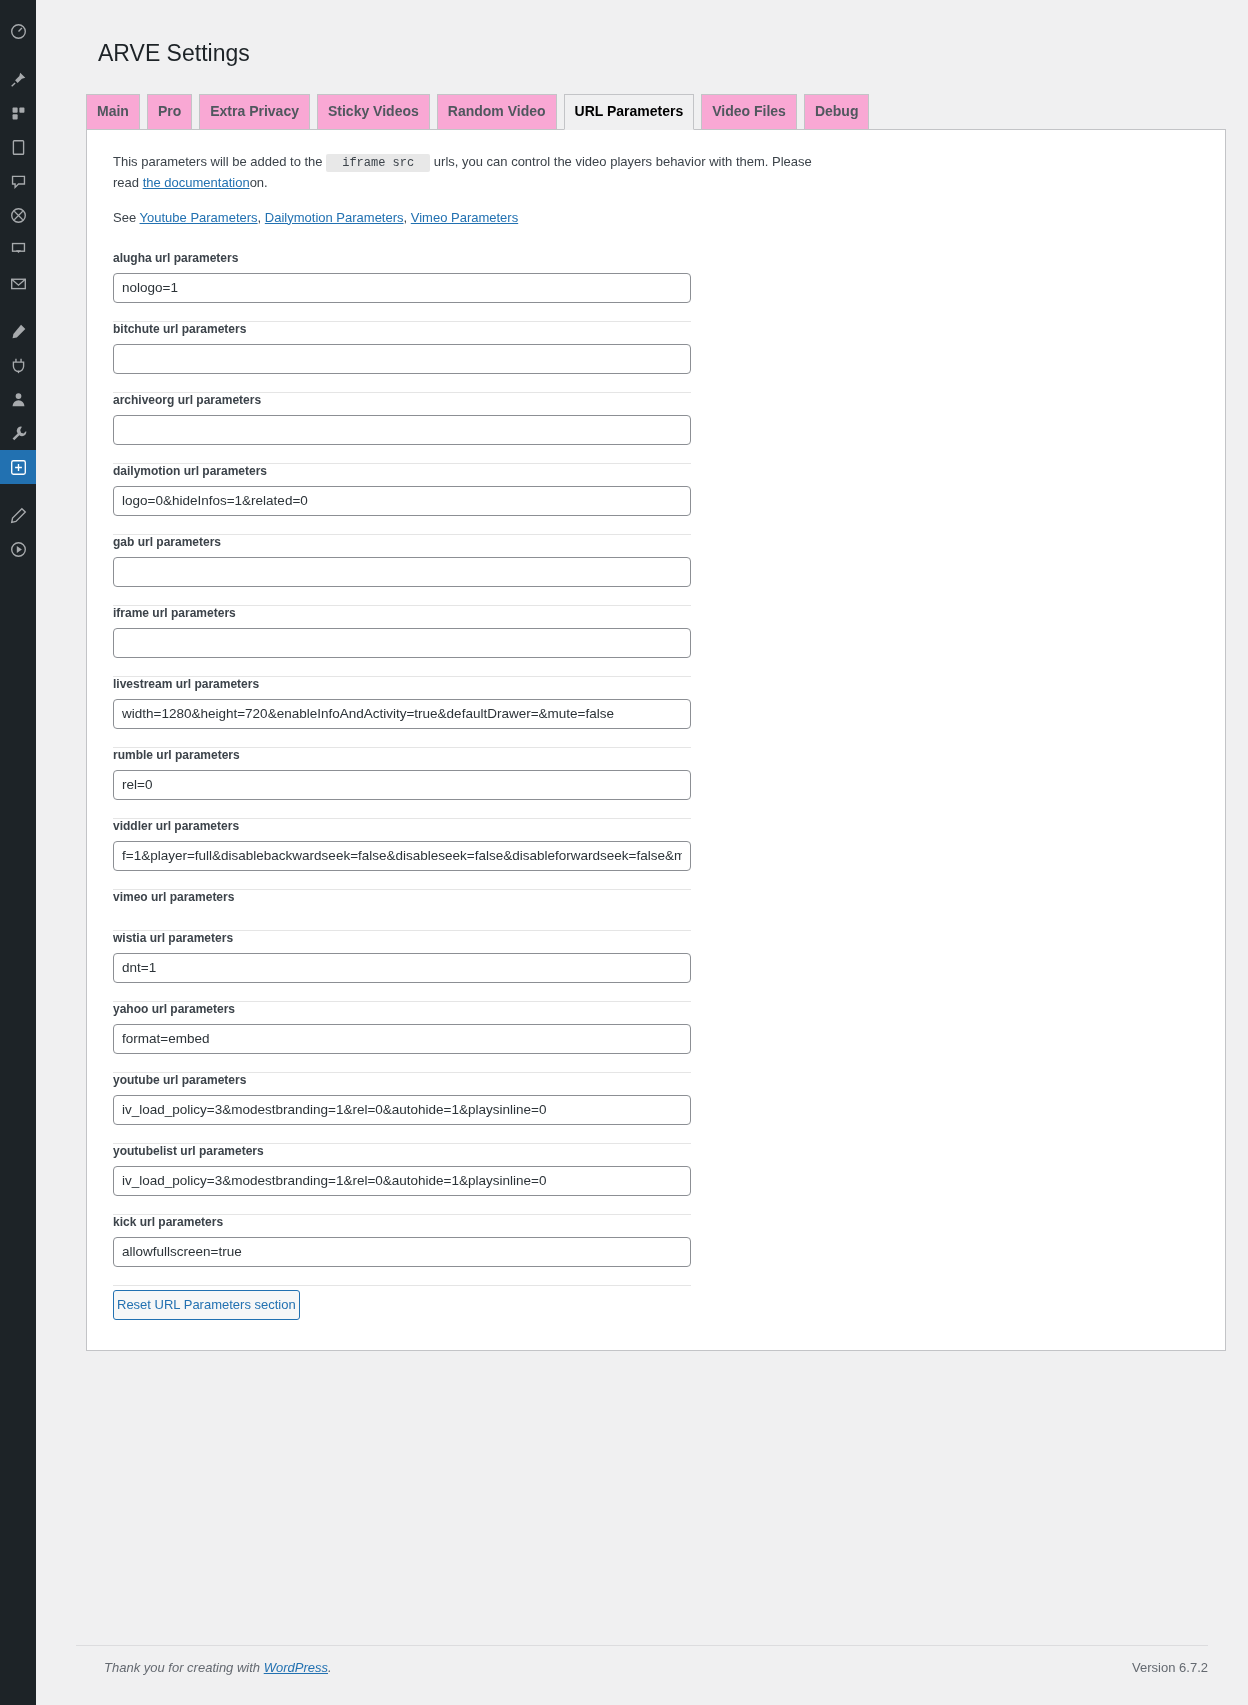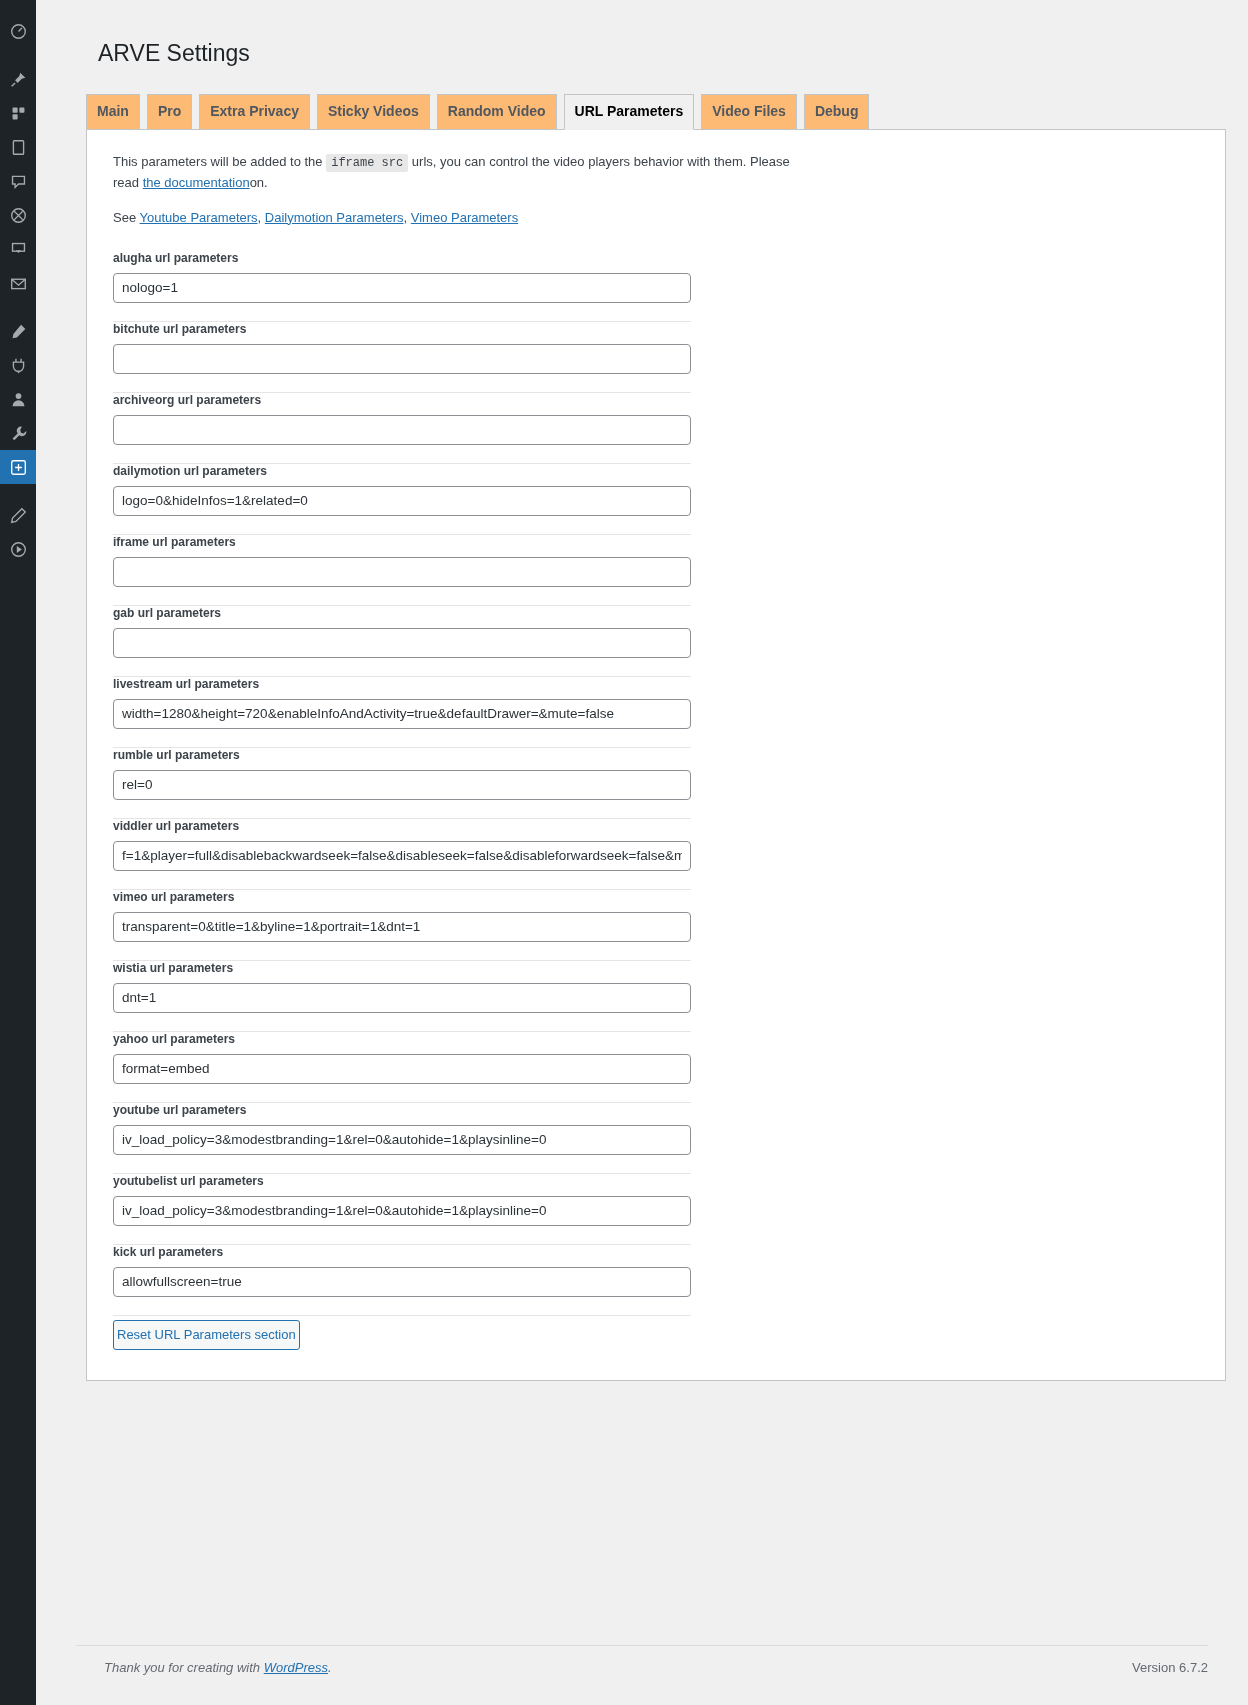--- a/index.html
+++ b/index.html
@@ -95,21 +95,21 @@
   }
   .nav-tab {
     display: inline-block;
     font-size: 14px;
     line-height: 1.71;
     font-weight: 600;
     margin-left: 0.5em;
     padding: 5px 10px;
     border: 1px solid #c3c4c7;
     border-bottom: none;
-    background: #fdba74;
+    background: #f9a8d4;
     color: #50575e;
     text-decoration: none;
     margin-bottom: -1px;
     white-space: nowrap;
   }
   .nav-tab:first-child { margin-left: 0; }
   .nav-tab.nav-tab-active {
     background: #f0f0f1;
     border-bottom: 1px solid #f0f0f1;
     color: #000;
@@ -128,21 +128,21 @@
     line-height: 1.6;
     margin: 0 0 14px 0;
     max-width: 700px;
     color: #3c434a;
   }
   .intro-p.second { margin-bottom: 22px; }
   code.inline-code {
     background: #e8e8e8;
     font-family: "Liberation Mono", monospace;
     font-size: 12px;
-    padding: 2px 5px;
+    padding: 2px 16px;
     border-radius: 2px;
     color: #3c434a;
   }
   a { color: #2271b1; text-decoration: underline; }
 
   
   .field-row {
     border-bottom: 1px solid #e5e5e5;
     padding: 0 0 18px 0;
     margin: 0 0 0 0;
@@ -330,42 +330,41 @@
         </div>
         <div class="field-row">
           <label class="field-label">archiveorg url parameters</label>
           <input class="field-input" type="text" value="" style="">
         </div>
         <div class="field-row">
           <label class="field-label">dailymotion url parameters</label>
           <input class="field-input" type="text" value="logo=0&amp;hideInfos=1&amp;related=0" style="">
         </div>
         <div class="field-row">
+          <label class="field-label">gab url parameters</label>
+          <input class="field-input" type="text" value="" style="">
+        </div>
+        <div class="field-row">
           <label class="field-label">iframe url parameters</label>
           <input class="field-input" type="text" value="" style="">
         </div>
         <div class="field-row">
-          <label class="field-label">gab url parameters</label>
-          <input class="field-input" type="text" value="" style="">
-        </div>
-        <div class="field-row">
           <label class="field-label">livestream url parameters</label>
           <input class="field-input" type="text" value="width=1280&amp;height=720&amp;enableInfoAndActivity=true&amp;defaultDrawer=&amp;mute=false" style="">
         </div>
         <div class="field-row">
           <label class="field-label">rumble url parameters</label>
           <input class="field-input" type="text" value="rel=0" style="">
         </div>
         <div class="field-row">
           <label class="field-label">viddler url parameters</label>
           <input class="field-input" type="text" value="f=1&amp;player=full&amp;disablebackwardseek=false&amp;disableseek=false&amp;disableforwardseek=false&amp;mak" style="">
         </div>
         <div class="field-row">
           <label class="field-label">vimeo url parameters</label>
-          <input class="field-input" type="text" value="transparent=0&amp;title=1&amp;byline=1&amp;portrait=1&amp;dnt=1" style="">
         </div>
         <div class="field-row">
           <label class="field-label">wistia url parameters</label>
           <input class="field-input" type="text" value="dnt=1" style="">
         </div>
         <div class="field-row">
           <label class="field-label">yahoo url parameters</label>
           <input class="field-input" type="text" value="format=embed" style="">
         </div>
         <div class="field-row">

